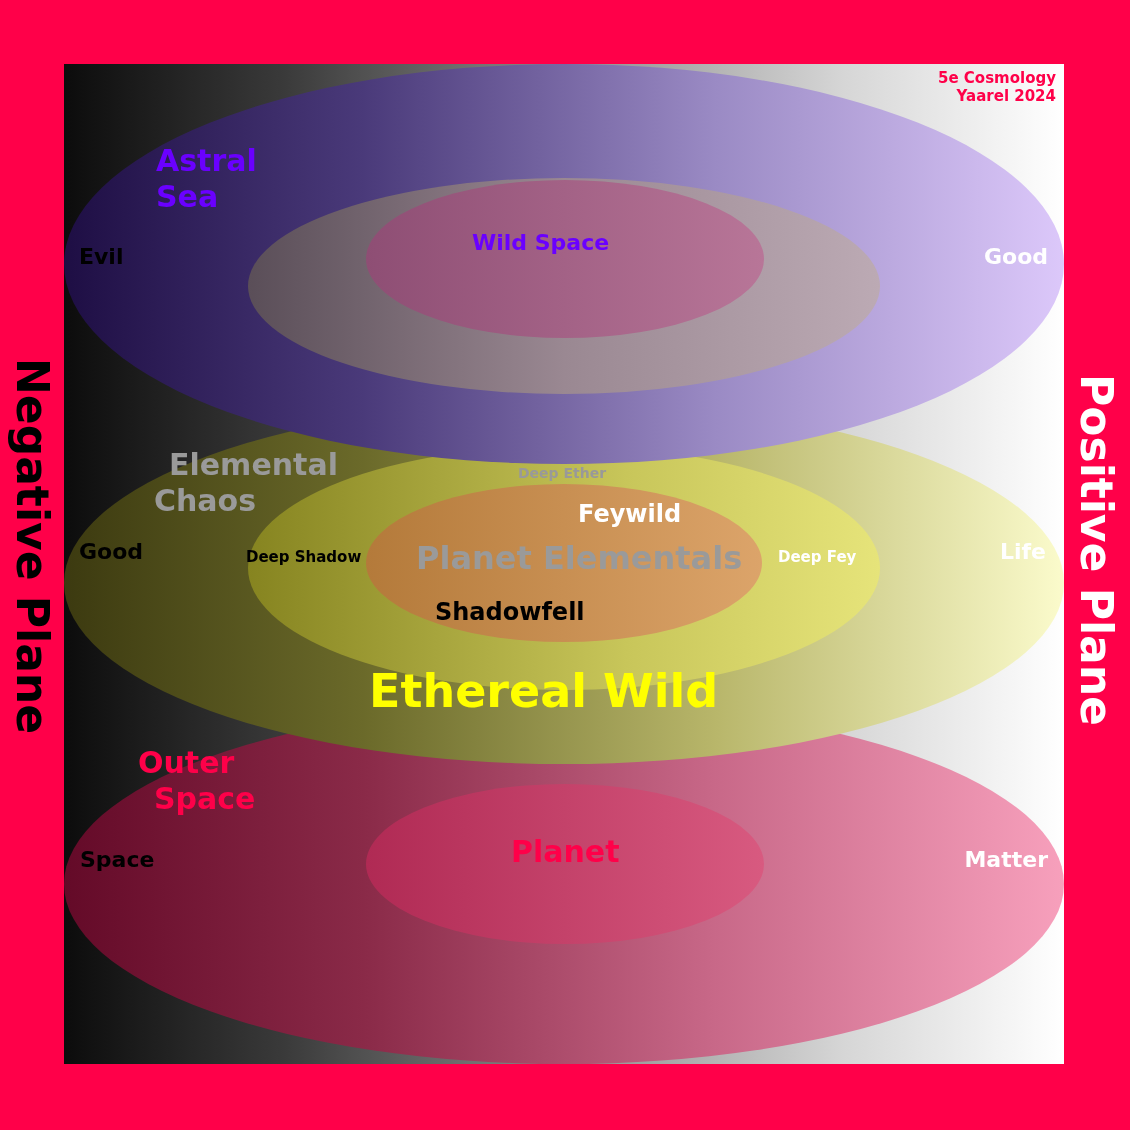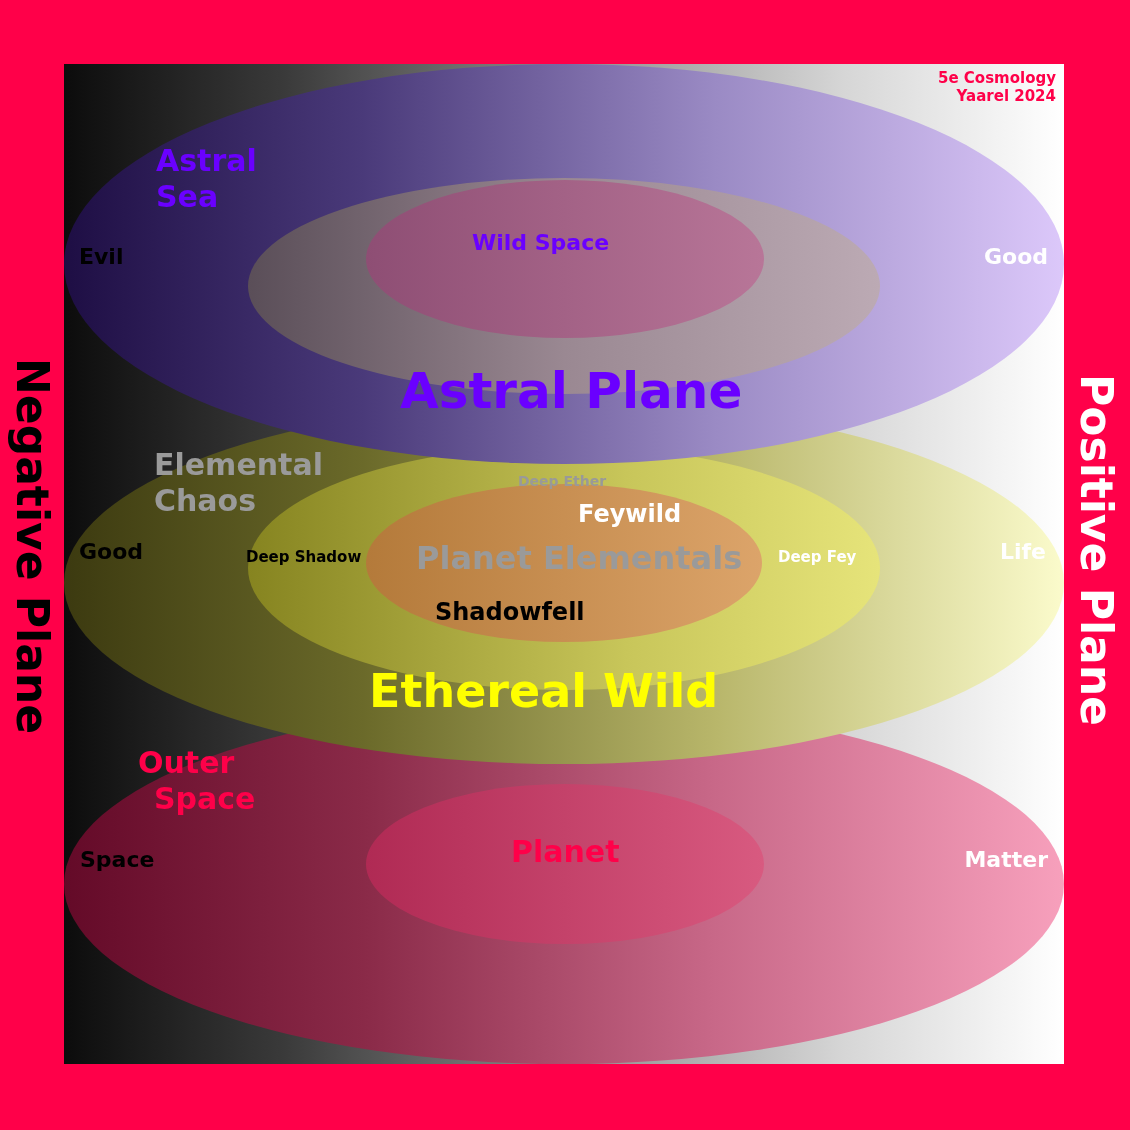--- a/index.html
+++ b/index.html
@@ -27,25 +27,24 @@
   <div class="ell" style="left:302px; top:116px; width:398px; height:158px; background:linear-gradient(to right,#8e4e74,#b87698);"></div>
 
   <div class="lbl" style="right:8px; top:7px; font-size:15px; color:#ff0049; text-align:right;">5e Cosmology</div>
   <div class="lbl" style="right:8px; top:25px; font-size:15px; color:#ff0049; text-align:right;">Yaarel 2024</div>
 
   <div class="lbl" style="left:92px; top:82px; font-size:30px; color:#6a00ff;">Astral</div>
   <div class="lbl" style="left:92px; top:118px; font-size:30px; color:#6a00ff;">Sea</div>
   <div class="lbl" style="left:15px; top:182px; font-size:22px; color:#000;">Evil</div>
   <div class="lbl" style="right:16px; top:182px; font-size:22px; color:#fff;">Good</div>
   <div class="lbl" style="left:408px; top:168px; font-size:22px; color:#6a00ff;">Wild Space</div>
-  <div class="lbl" style="left:336px; top:302px; font-size:50px; color:#6a00ff;">Astral Plane</div>
 
-  <div class="lbl" style="left:90px; top:386px; font-size:30px; color:#9a9a9a;">Elemental</div>
+  <div class="lbl" style="left:105px; top:386px; font-size:30px; color:#9a9a9a;">Elemental</div>
   <div class="lbl" style="left:90px; top:422px; font-size:30px; color:#9a9a9a;">Chaos</div>
-  <div class="lbl" style="left:454px; top:402px; font-size:14px; color:#999999;margin-top:8px;">Deep Ether</div>
+  <div class="lbl" style="left:454px; top:402px; font-size:14px; color:#999999;">Deep Ether</div>
   <div class="lbl" style="left:514px; top:438px; font-size:24px; color:#fff;">Feywild</div>
   <div class="lbl" style="left:15px; top:477px; font-size:22px; color:#000;">Good</div>
   <div class="lbl" style="left:182px; top:486px; font-size:15px; color:#000;">Deep Shadow</div>
   <div class="lbl" style="left:352px; top:478px; font-size:32px; color:#9a9a9a;">Planet Elementals</div>
   <div class="lbl" style="left:714px; top:486px; font-size:15px; color:#fff;">Deep Fey</div>
   <div class="lbl" style="right:18px; top:477px; font-size:22px; color:#fff;">Life</div>
   <div class="lbl" style="left:371px; top:536px; font-size:24px; color:#000;">Shadowfell</div>
   <div class="lbl" style="left:305px; top:604px; font-size:46px; color:#ffff00;">Ethereal Wild</div>
 
   <div class="lbl" style="left:74px; top:684px; font-size:30px; color:#ff0049;">Outer</div>

